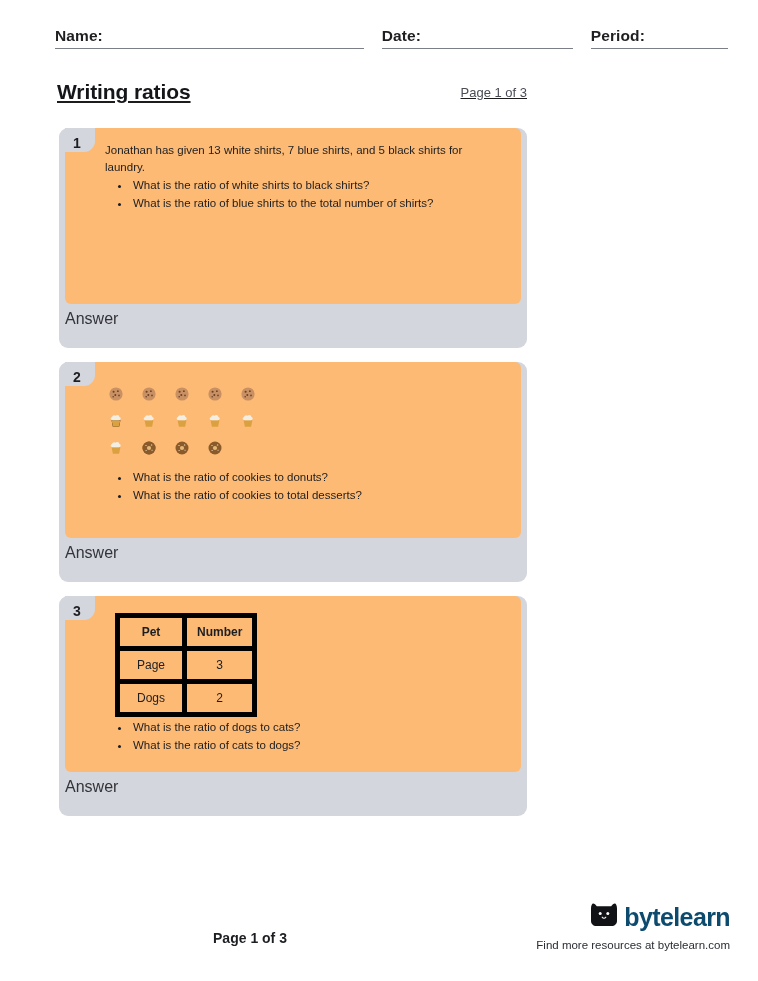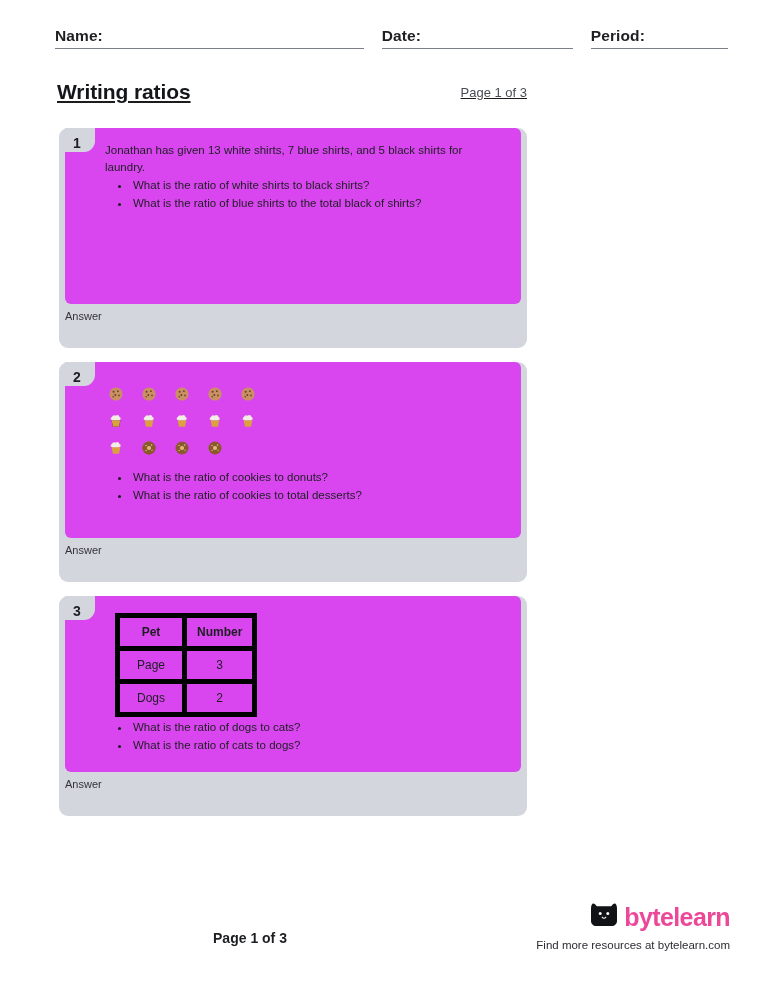--- a/index.html
+++ b/index.html
@@ -125,21 +125,21 @@
     top: 7px;
     left: 14px;
     font-size: 14px;
     font-weight: bold;
     color: #1d1e22;
     z-index: 3;
   }
   .qbody {
     position: relative;
     margin: 6px 6px 0 6px;
-    background: #d946ef;
+    background: #fdba74;
     border-radius: 6px;
     border-top-left-radius: 0;
     box-sizing: border-box;
     padding: 14px 30px 10px 40px;
     overflow: hidden;
   }
   .qbody::before {
     content: "";
     position: absolute;
     top: 0;
@@ -162,21 +162,21 @@
   }
   .qlist li {
     font-size: 11.5px;
     color: #1d1e22;
     line-height: 1.55;
     padding-left: 2px;
   }
   .answer-strip {
     height: 44px;
     padding: 6px 0 0 6px;
-    font-size: 11px;
+    font-size: 16px;
     color: #32343a;
     box-sizing: border-box;
   }
 
   
   .dessert-grid {
     padding: 4px 0 6px 3px;
   }
   .dessert-row {
     display: flex;
@@ -225,21 +225,21 @@
   }
   .brand-lockup {
     display: flex;
     align-items: center;
     justify-content: flex-end;
     gap: 5px;
   }
   .brand-name {
     font-size: 25px;
     font-weight: bold;
-    color: #ec4899;
+    color: #0c4a6e;
     letter-spacing: -0.6px;
     line-height: 1;
   }
   .brand-tagline {
     margin-top: 7px;
     font-size: 11.5px;
     color: #2b2d33;
   }
 </style>
 </head>
@@ -269,21 +269,21 @@
 
 
   <div class="questions">
 
     <div class="qcard">
       <div class="qnum">1</div>
       <div class="qbody" style="min-height:176px;">
         <p class="qtext">Jonathan has given 13 white shirts, 7 blue shirts, and 5 black shirts for laundry.</p>
         <ul class="qlist">
           <li>What is the ratio of white shirts to black shirts?</li>
-          <li>What is the ratio of blue shirts to the total black of shirts?</li>
+          <li>What is the ratio of blue shirts to the total number of shirts?</li>
         </ul>
       </div>
       <div class="answer-strip">
         <span>Answer</span>
       </div>
     </div>
 
     <div class="qcard">
       <div class="qnum">2</div>
       <div class="qbody" style="min-height:176px;">

